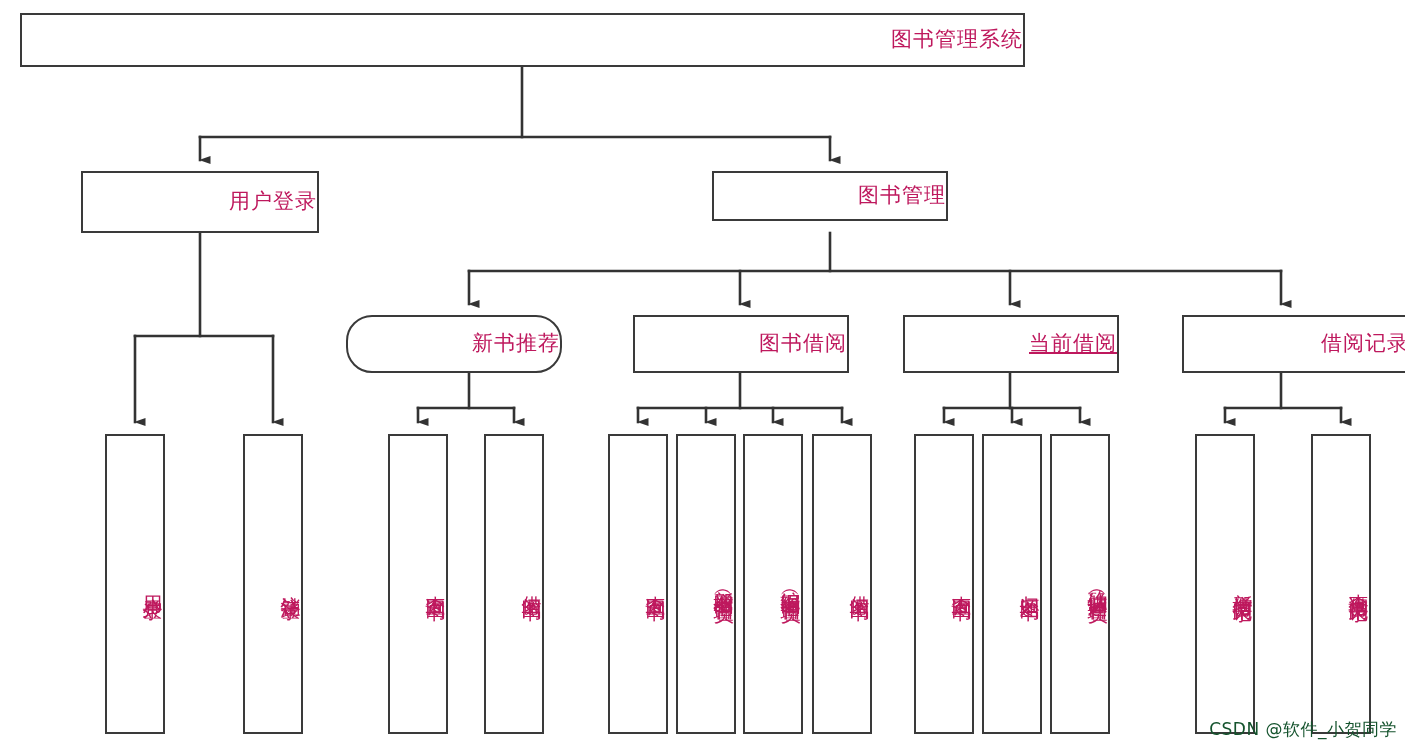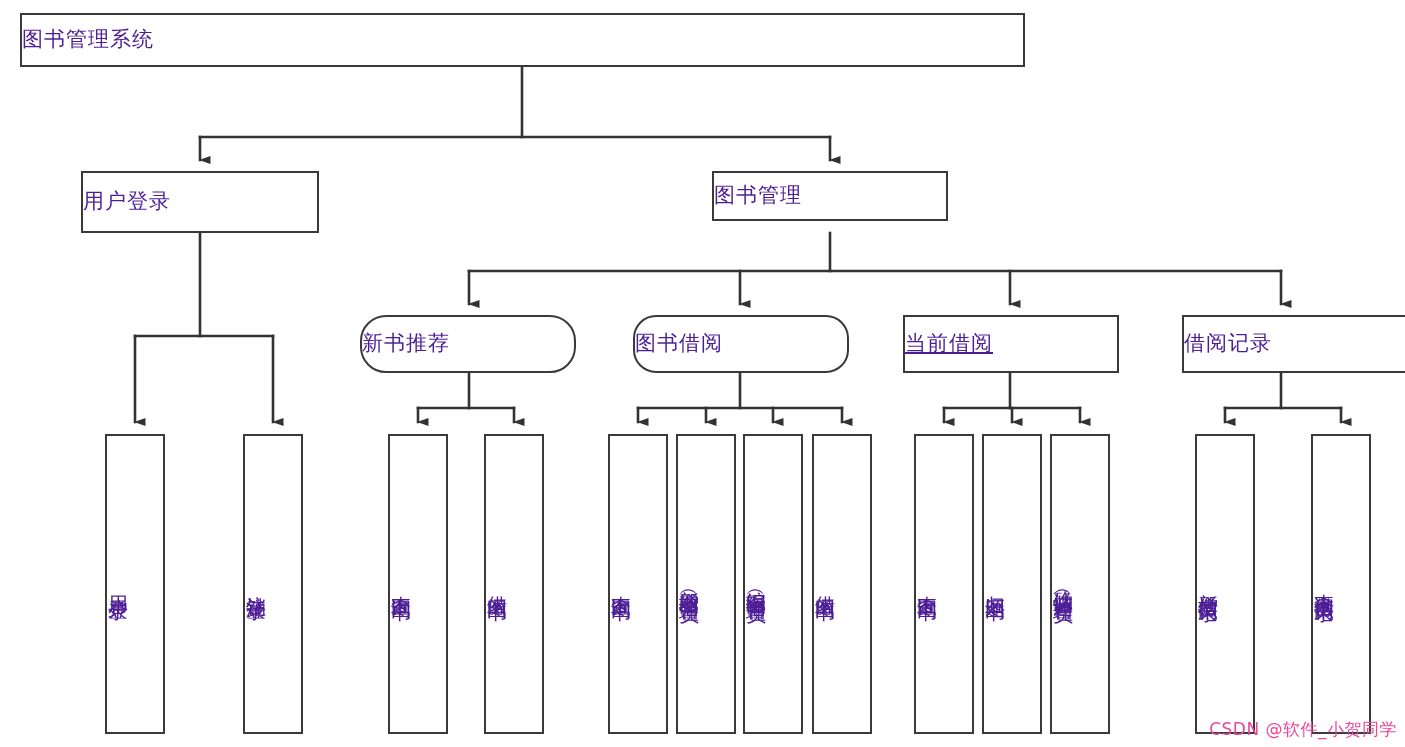--- a/index.html
+++ b/index.html
@@ -10,22 +10,22 @@
   }
   #canvas{position:relative;width:1405px;height:747px;background:#fff;}
   svg#wires{position:absolute;left:0;top:0;width:1405px;height:747px;}
   .node{
     position:absolute;
     box-sizing:border-box;
     background:#ffffff;
     border:2px solid #3a3a3a;
     display:flex;
     align-items:center;
-    justify-content:flex-start;
-    color:#4c1d95;
+    justify-content:flex-end;
+    color:#be185d;
   }
   .node.h{
     font-size:21px;
     letter-spacing:1px;
     line-height:1.1;
   }
   .node.v{
     font-size:20px;
     letter-spacing:1px;
   }
@@ -35,21 +35,21 @@
     line-height:1.08;
     letter-spacing:2px;
     white-space:nowrap;
     display:block;
   }
   .watermark{
     position:absolute;
     right:8px;
     bottom:6px;
     font-size:17px;
-    color:#ec4899;
+    color:#14532d;
     letter-spacing:0.5px;
     white-space:nowrap;
     pointer-events:none;
   }
 </style>
 </head>
 <body>
 
 <div id="canvas">
 
@@ -107,24 +107,24 @@
     <span>图书管理系统</span>
   </div>
 
   <div class="node h" style="left:81px;top:171px;width:238px;height:62px;">
     <span>用户登录</span>
   </div>
   <div class="node h" style="left:712px;top:171px;width:236px;height:50px;">
     <span>图书管理</span>
   </div>
 
-  <div class="node h" style="left:360px;top:315px;width:216px;height:58px;border-radius:26px;">
+  <div class="node h" style="left:346px;top:315px;width:216px;height:58px;border-radius:26px;">
     <span>新书推荐</span>
   </div>
-  <div class="node h" style="left:633px;top:315px;width:216px;height:58px;border-radius:23px;">
+  <div class="node h" style="left:633px;top:315px;width:216px;height:58px;">
     <span>图书借阅</span>
   </div>
   <div class="node h" style="left:903px;top:315px;width:216px;height:58px;text-decoration:underline;">
     <span>当前借阅</span>
   </div>
   <div class="node h" style="left:1182px;top:315px;width:229px;height:58px;">
     <span>借阅记录</span>
   </div>
 
   <div class="node v" style="left:105px;top:434px;width:60px;height:300px;">

